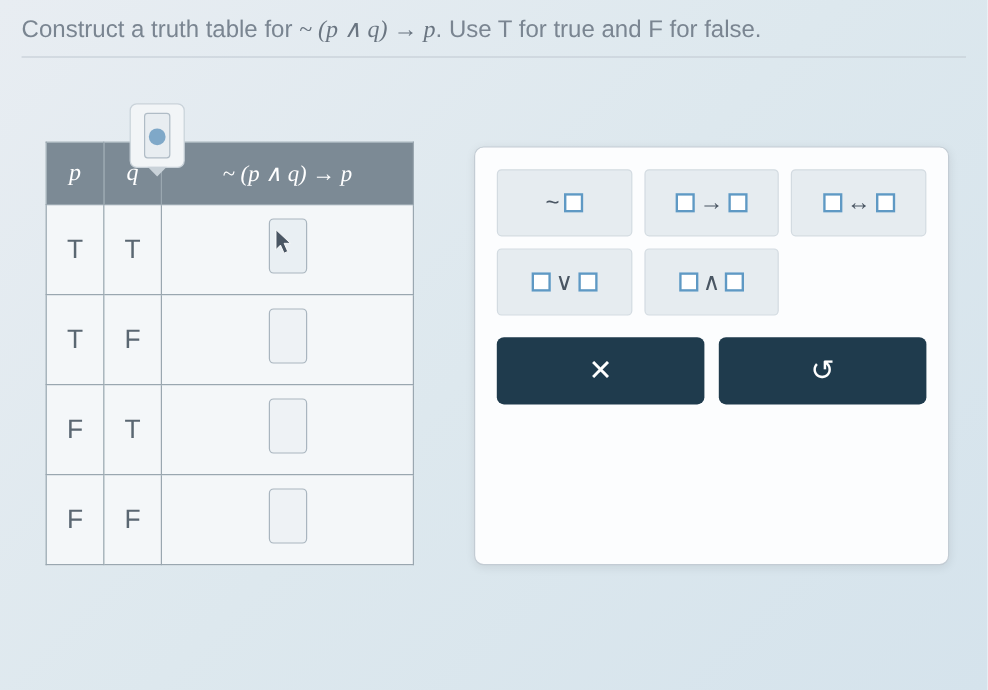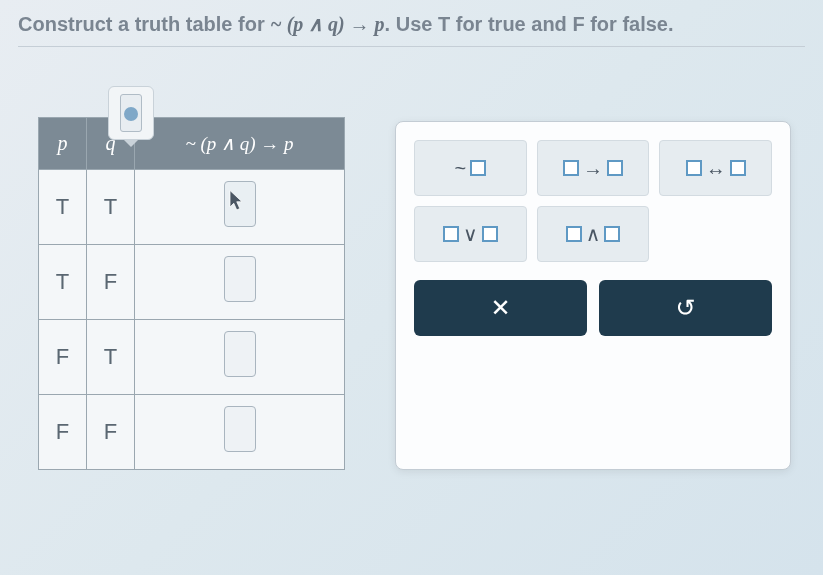--- a/index.html
+++ b/index.html
@@ -10,21 +10,20 @@
       height: 575px;
       padding: 12px 18px;
       color: #5a6570;
       position: relative;
       overflow: hidden;
     }
     .instruction {
       font-size: 20px;
       color: #7a8591;
       margin-bottom: 8px;
-      font-weight: bold;
     }
     .instruction .math { font-style: italic; font-family: Georgia, serif; color: #6a7581; }
     hr.divider { border: none; border-top: 1px solid #c5ced6; margin: 10px 0 30px 0; }
 
     .hint-bubble {
       position: absolute;
       left: 108px;
       top: 86px;
       width: 46px;
       height: 54px;

